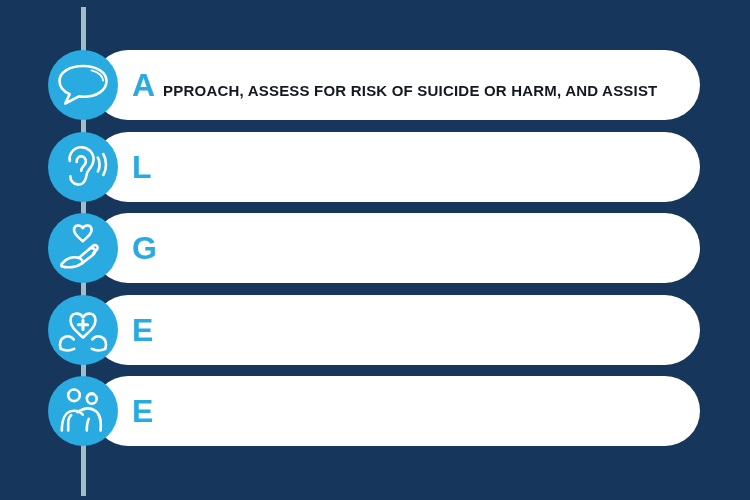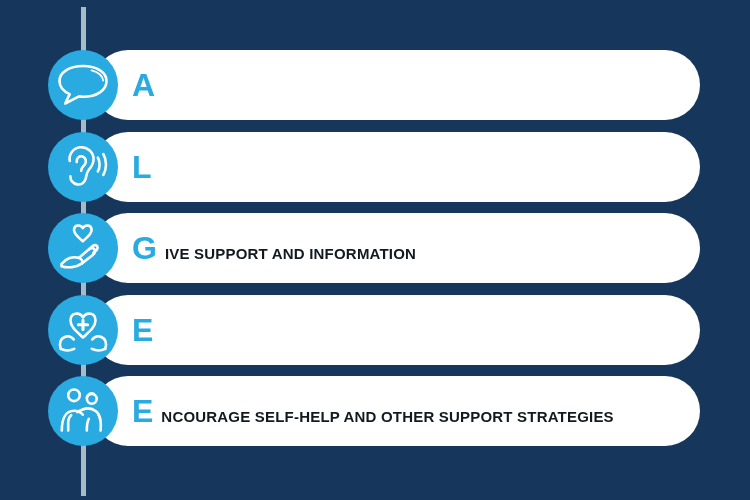--- a/index.html
+++ b/index.html
@@ -48,20 +48,21 @@
 <body>
 
 <div class="canvas">
 
   <div class="timeline"></div>
 
   <div class="row row1">
     <div class="pill">
       <div class="pill-text">
         <span class="lead-letter">A</span>
+        <span class="rest-text">PPROACH, ASSESS FOR RISK OF SUICIDE OR HARM, AND ASSIST</span>
       </div>
     </div>
     <div class="icon-circle">
       <svg width="70" height="70" viewBox="0 0 70 70">
         <path class="icon-stroke" d="M35 16 C21 16 11.5 22.5 11.5 31 C11.5 36.6 15.5 41.4 21.7 44.1 L17.2 53.5 L31 46.4 C32.3 46.6 33.6 46.7 35 46.7 C49 46.7 58.5 40.2 58.5 31 C58.5 22.5 49 16 35 16 Z"></path>
         <path class="icon-stroke-thin" d="M43.5 20.3 C50 22 54.5 26 55.2 30.6"></path>
       </svg>
     </div>
   </div>
 
@@ -78,21 +79,20 @@
         <path class="icon-stroke" d="M49.8 25.5 C52.2 29.5 52.2 35.5 49.8 39.5"></path>
         <path class="icon-stroke" d="M55.3 22 C58.9 28 58.9 37 55.3 43"></path>
       </svg>
     </div>
   </div>
 
   <div class="row row3">
     <div class="pill">
       <div class="pill-text">
         <span class="lead-letter">G</span>
-        <span class="rest-text">IVE SUPPORT AND INFORMATION</span>
       </div>
     </div>
     <div class="icon-circle">
       <svg width="70" height="70" viewBox="0 0 70 70">
         <path class="icon-stroke" d="M34.8 15.2 C32.4 11.2 26 11.6 26 17 C26 21.2 30.3 24.1 34.8 28.3 C39.3 24.1 43.6 21.2 43.6 17 C43.6 11.6 37.2 11.2 34.8 15.2 Z"></path>
         <path class="icon-stroke" d="M13.5 51 C18 45.3 25 43 30.8 44.9 L41 36.2 C43.5 34.1 47 35.3 47 38.2 C47 39.7 46 41 44.5 42.2 L33.6 50.6 C28.4 54.4 20 55.3 13.5 53.2 Z"></path>
         <path class="icon-stroke" d="M30.8 44.9 C33.8 46 35 48 34 50.3"></path>
         <path class="icon-stroke" d="M41 36.2 L45 32.8 C46.8 31.3 49.6 32.3 49.6 34.8 C49.6 36 48.9 37.1 47.7 38.1 L45.3 40"></path>
       </svg>
     </div>
@@ -113,21 +113,20 @@
         <path class="icon-stroke" d="M57.2 53.8 C59.2 48.4 57.6 43.4 52.7 41.7 C49.5 40.6 46.3 41.9 44.3 44.4"></path>
         <path class="icon-stroke" d="M57.2 53.8 C53 55.9 48 55.8 43.8 53.9"></path>
       </svg>
     </div>
   </div>
 
   <div class="row row5">
     <div class="pill">
       <div class="pill-text">
         <span class="lead-letter">E</span>
-        <span class="rest-text">NCOURAGE SELF-HELP AND OTHER SUPPORT STRATEGIES</span>
       </div>
     </div>
     <div class="icon-circle">
       <svg width="70" height="70" viewBox="0 0 70 70">
         <circle class="icon-stroke" cx="26" cy="19.3" r="5.8"></circle>
         <circle class="icon-stroke" cx="43.8" cy="22.8" r="4.9"></circle>
         <path class="icon-stroke" d="M38.9 21.2 C39.6 18.2 42.8 16.6 45.8 17.9"></path>
         <path class="icon-stroke" d="M13.8 54.5 C13.8 43 17.6 34.8 26 34.8 C30.2 34.8 32.8 36.3 34.8 38.7"></path>
         <path class="icon-stroke" d="M29.5 36.2 C36 31.8 43 31.2 48 35.2 C50.6 37.3 51.8 40.3 52.2 43.6"></path>
         <path class="icon-stroke" d="M52.6 54.5 C53.2 48.2 52.8 42.3 50.3 38.4"></path>

